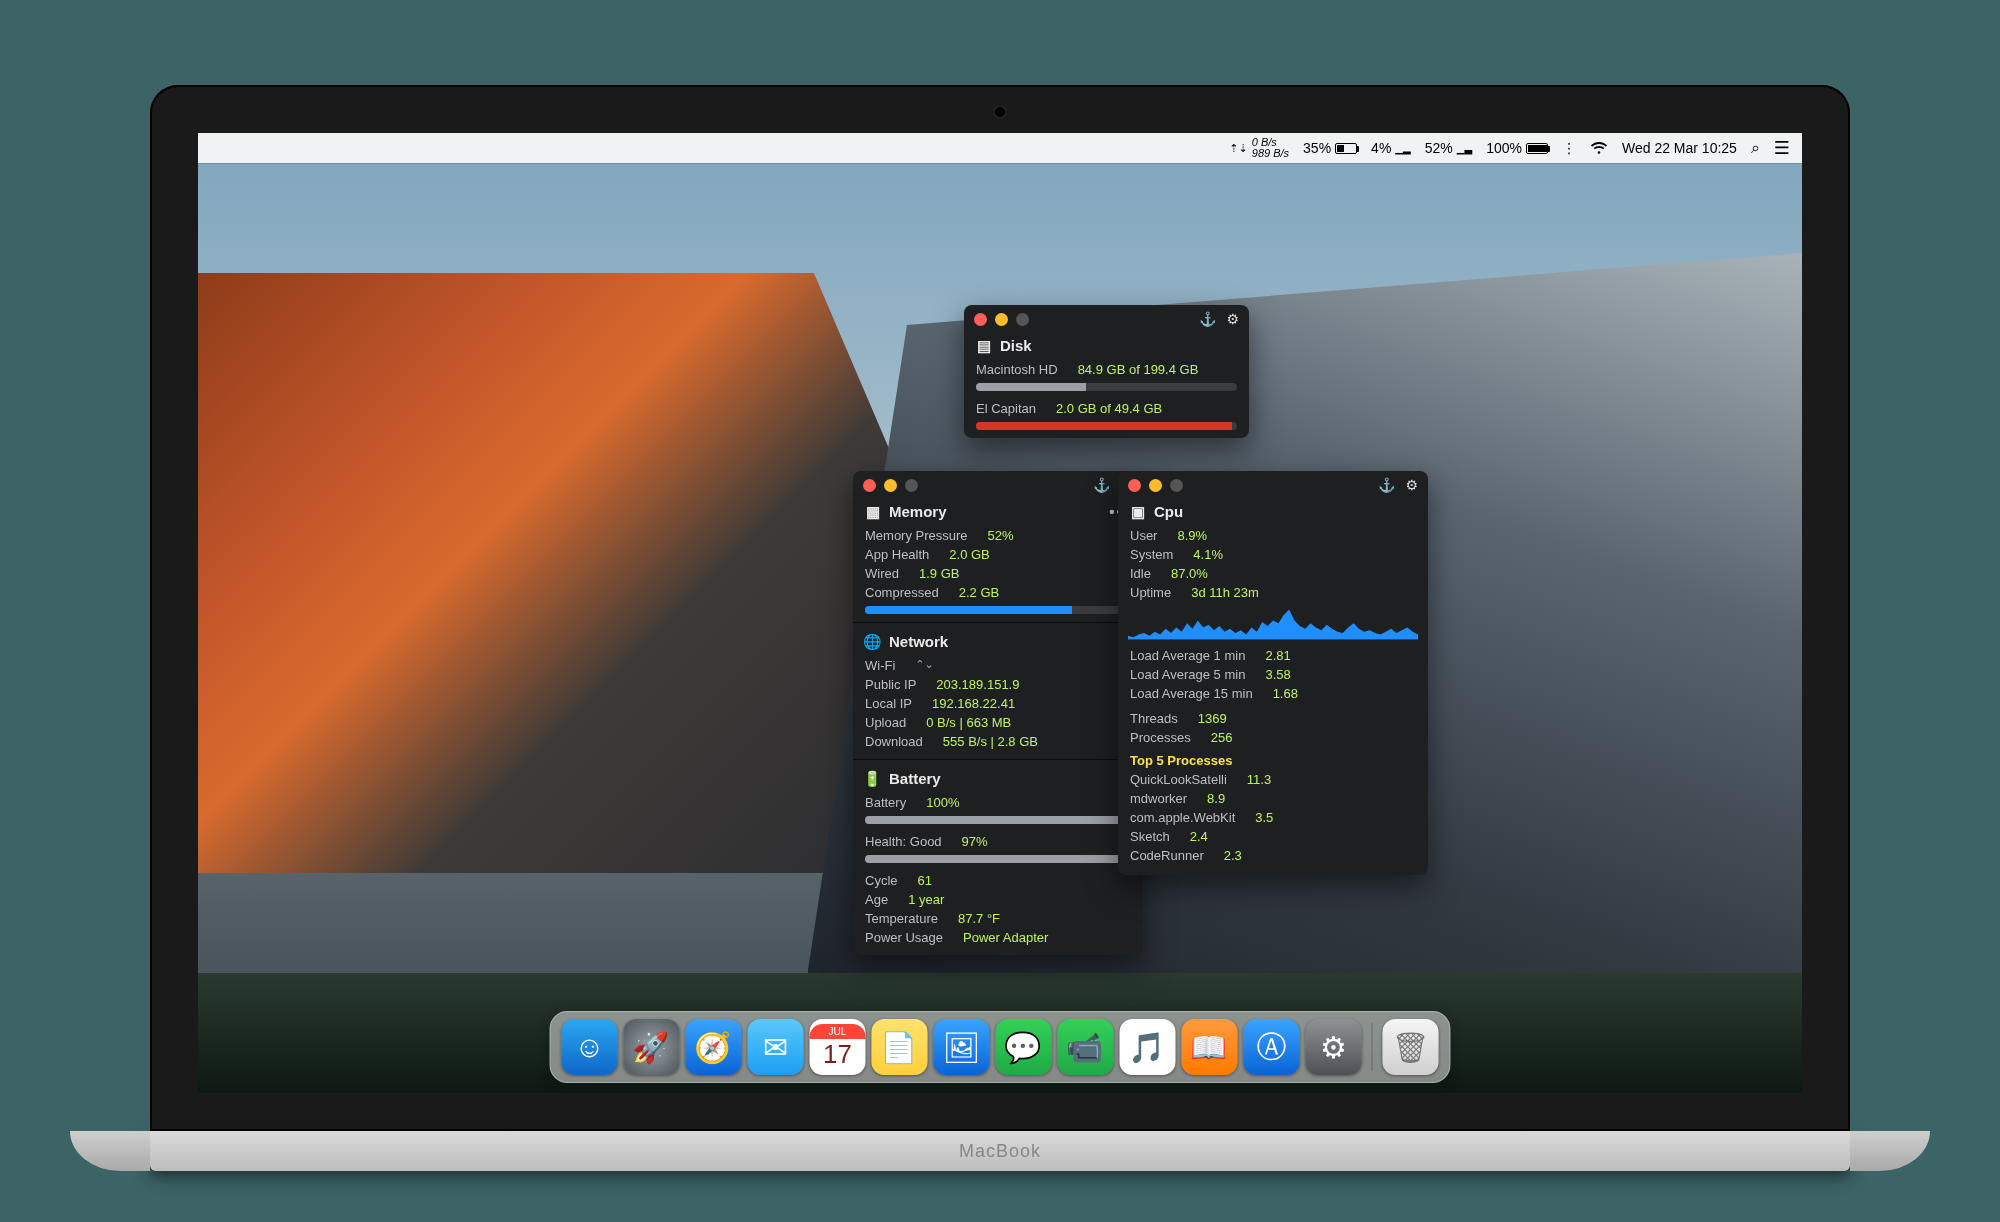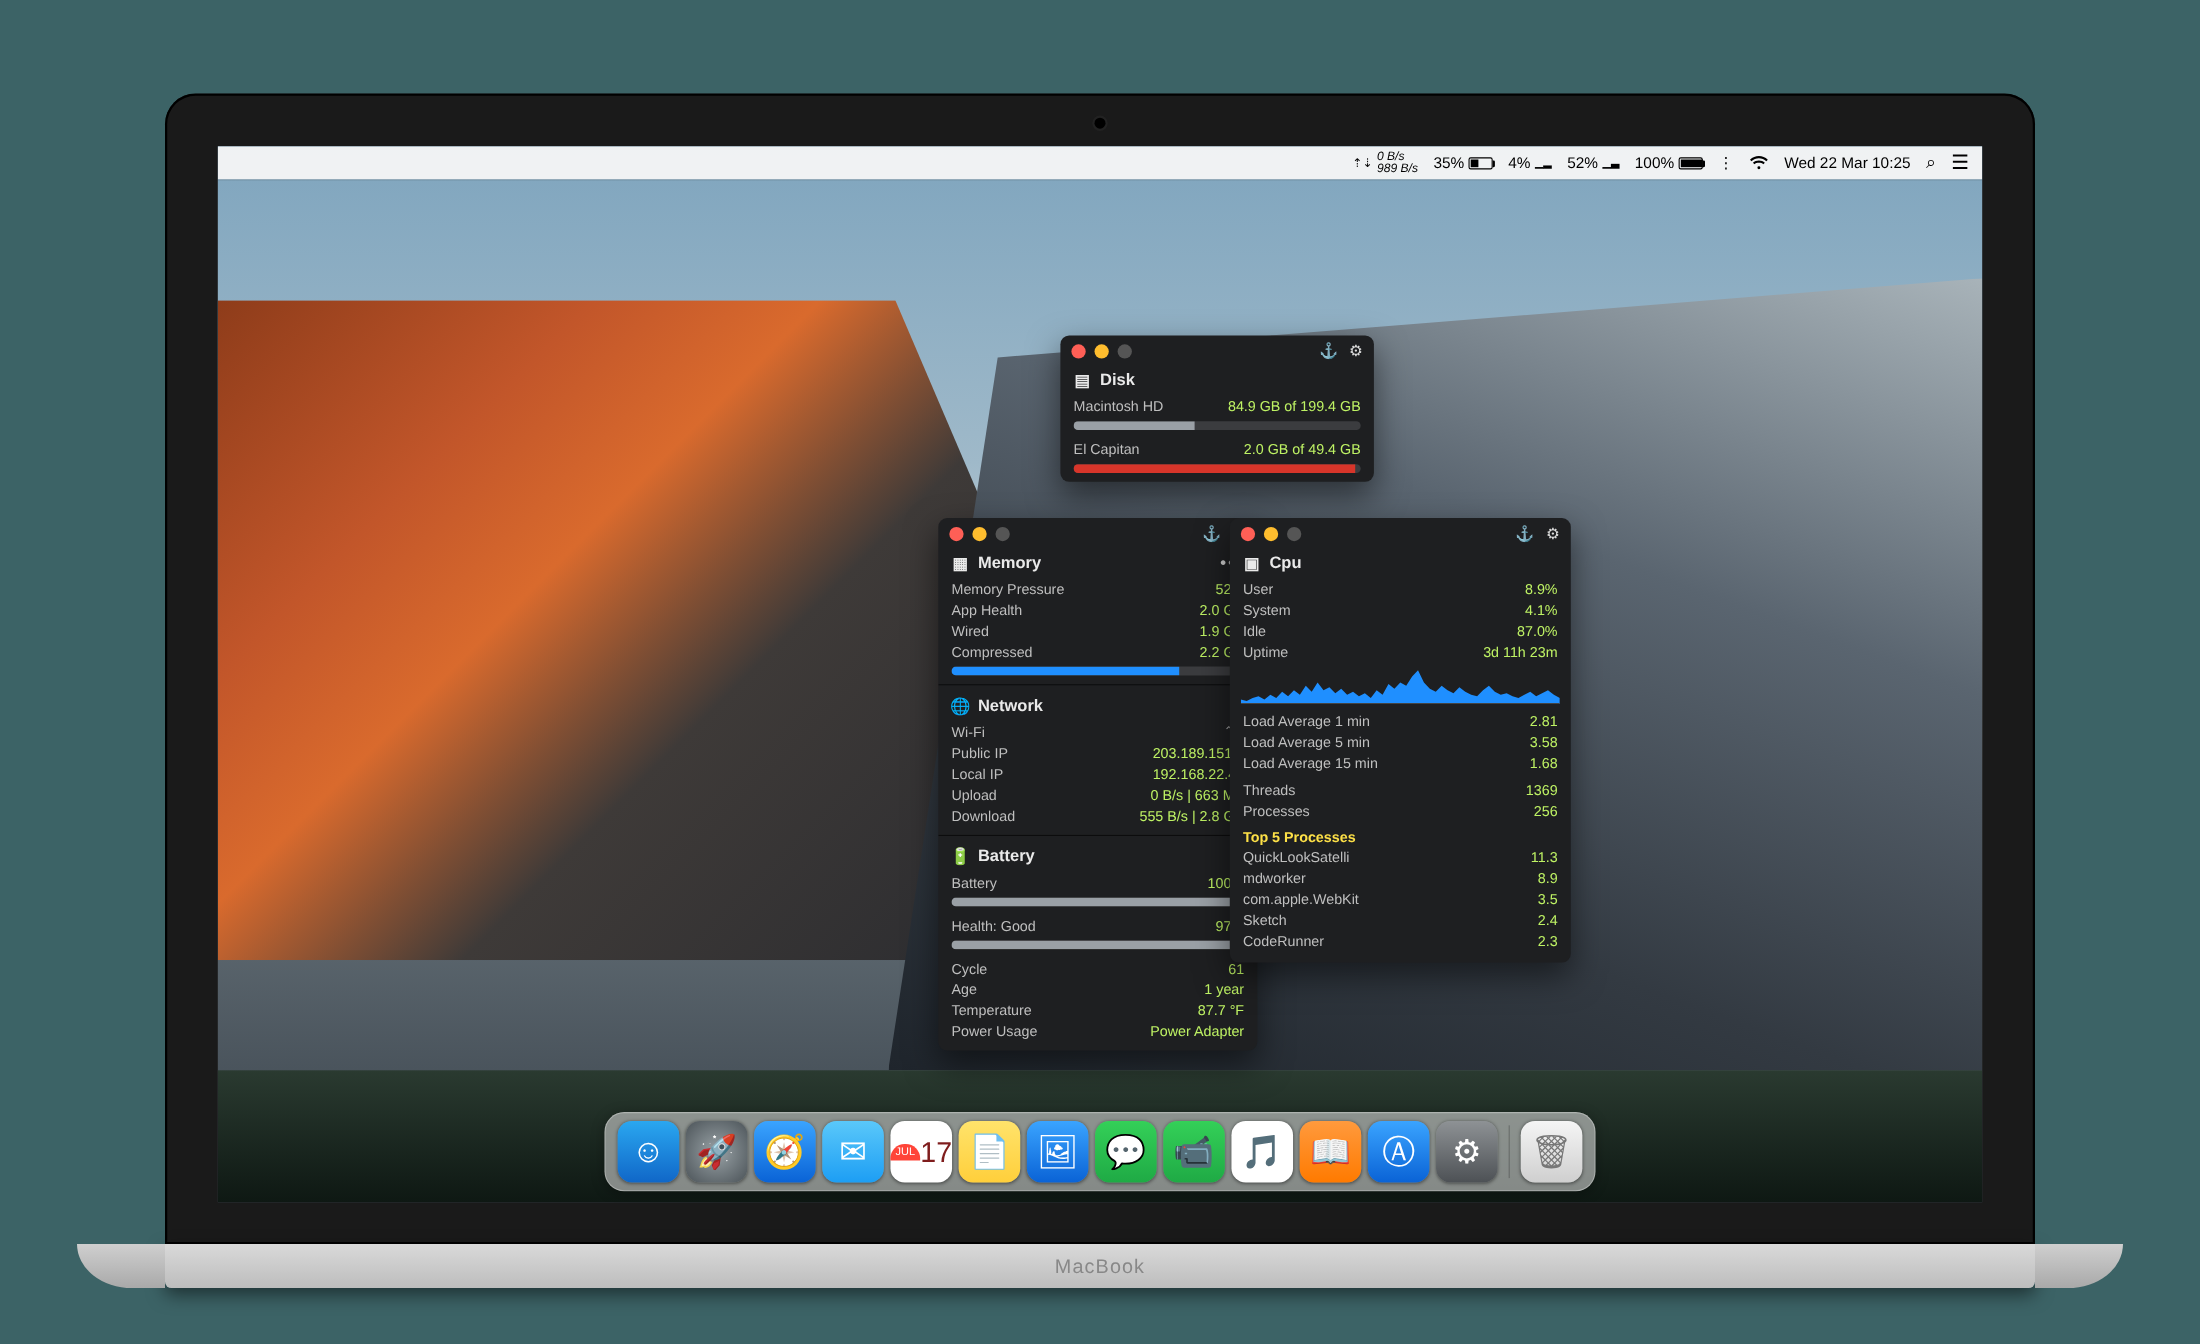--- a/index.html
+++ b/index.html
@@ -116,21 +116,21 @@
 .dot.red{background:#ff5f56}.dot.yel{background:#ffbd2e}.dot.gry{background:#555}
 .w-titlebar .spacer { flex:1; }
 .w-titlebar .tb-icn { color:#ddd; font-size:14px; margin-left:10px; cursor:default; }
 .section-hd {
   display:flex; align-items:center; gap:8px;
   padding:6px 12px 6px 12px;
   font-weight:600; font-size:15px;
 }
 .section-hd .hicn { width:16px; height:14px; display:inline-flex; align-items:center; justify-content:center; }
 .section-hd .more { margin-left:auto; letter-spacing:2px; color:#ccc; }
-.row { display:flex; justify-content:space-between; padding:2px 12px; font-size:13px; color:#d8d8d8; }
+.row { display:flex; padding:2px 12px; font-size:13px; color:#d8d8d8;gap:20px; }
 .row .lbl{color:#bfbfbf}
 .row .val{color:#bef264; font-weight:500}
 .bar { height:8px; background:#3b3c3f; margin:4px 12px 8px 12px; border-radius:4px; position:relative; overflow:hidden; }
 .bar .fill{ position:absolute; left:0; top:0; bottom:0; }
 .divider{ height:1px; background:#000; margin:4px 0; opacity:.6 }
 .sub-blue { color:#fde047; font-weight:600; padding:6px 12px 2px 12px; font-size:13px; }
 .spark { margin:4px 10px 6px 10px; }
 
 
 .w-disk { left:766px; top:172px; width:285px; }
@@ -428,21 +428,21 @@
             </div>
           </div>
         <div style="height:10px"></div>
       </div>
 
       <div class="dock" id="dock">
           <div class="dicon" style="background: linear-gradient(rgb(42, 167, 240), rgb(16, 103, 200));">☺</div>
           <div class="dicon" style="background: radial-gradient(rgb(154, 163, 167), rgb(75, 83, 88));">🚀</div>
           <div class="dicon" style="background: linear-gradient(rgb(58, 164, 255), rgb(10, 99, 214));">🧭</div>
           <div class="dicon" style="background: linear-gradient(rgb(90, 200, 250), rgb(29, 158, 244));">✉</div>
-          <div class="dicon" style="background: rgb(255, 255, 255); ">
+          <div class="dicon" style="background: rgb(255, 255, 255); flex-direction: column;">
             <div style="background:#ff4438;color:#fff;font-size:10px;width:100%;text-align:center;border-radius:13px 13px 0 0;padding:2px 0">JUL</div>
             <div style="color:#7f1d1d;font-size:26px;font-weight:300">17</div>
           </div>
           <div class="dicon" style="background: linear-gradient(rgb(255, 227, 107), rgb(255, 207, 59));">📄</div>
           <div class="dicon" style="background: linear-gradient(rgb(58, 164, 255), rgb(10, 99, 214));">🖼</div>
           <div class="dicon" style="background: linear-gradient(rgb(52, 208, 88), rgb(31, 170, 69));">💬</div>
           <div class="dicon" style="background: linear-gradient(rgb(52, 208, 88), rgb(31, 170, 69));">📹</div>
           <div class="dicon" style="background: rgb(255, 255, 255);">🎵</div>
           <div class="dicon" style="background: linear-gradient(rgb(255, 154, 61), rgb(255, 122, 0));">📖</div>
           <div class="dicon" style="background: linear-gradient(rgb(58, 164, 255), rgb(10, 99, 214));">Ⓐ</div>

